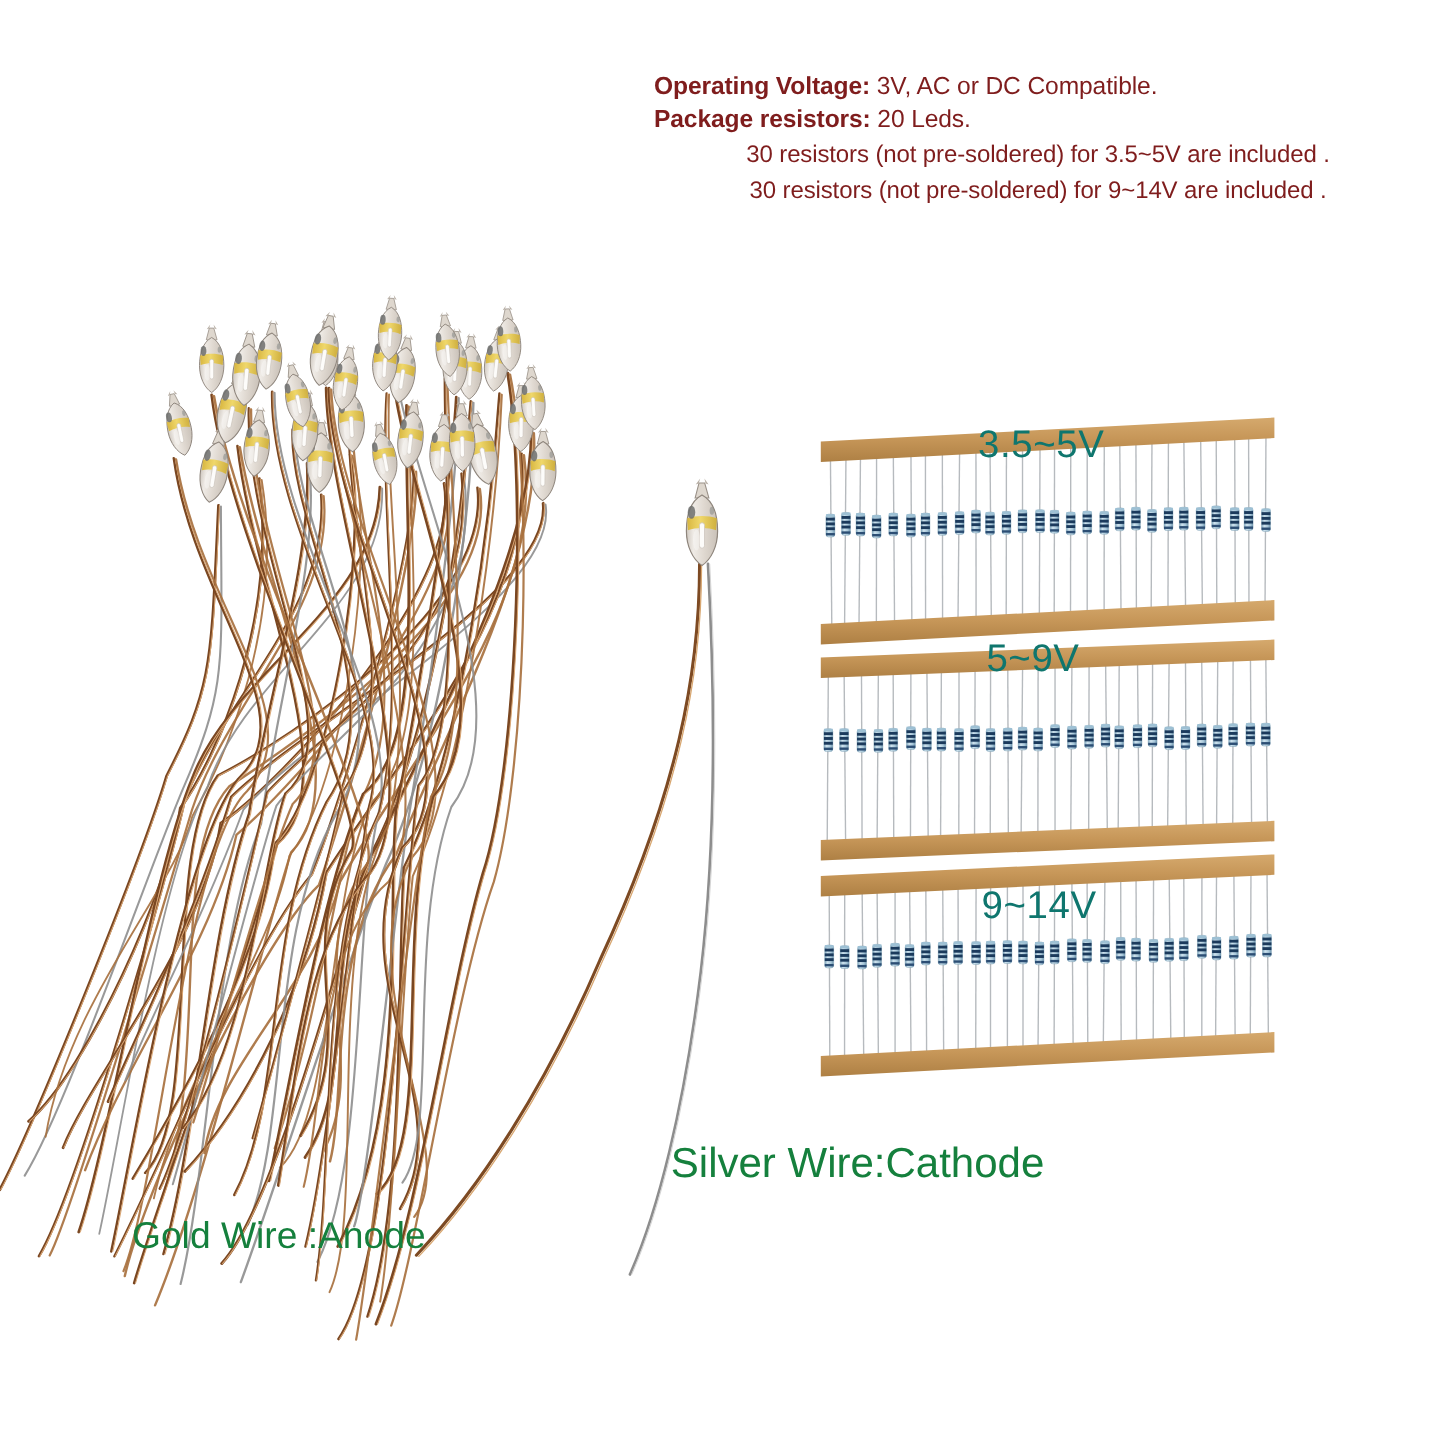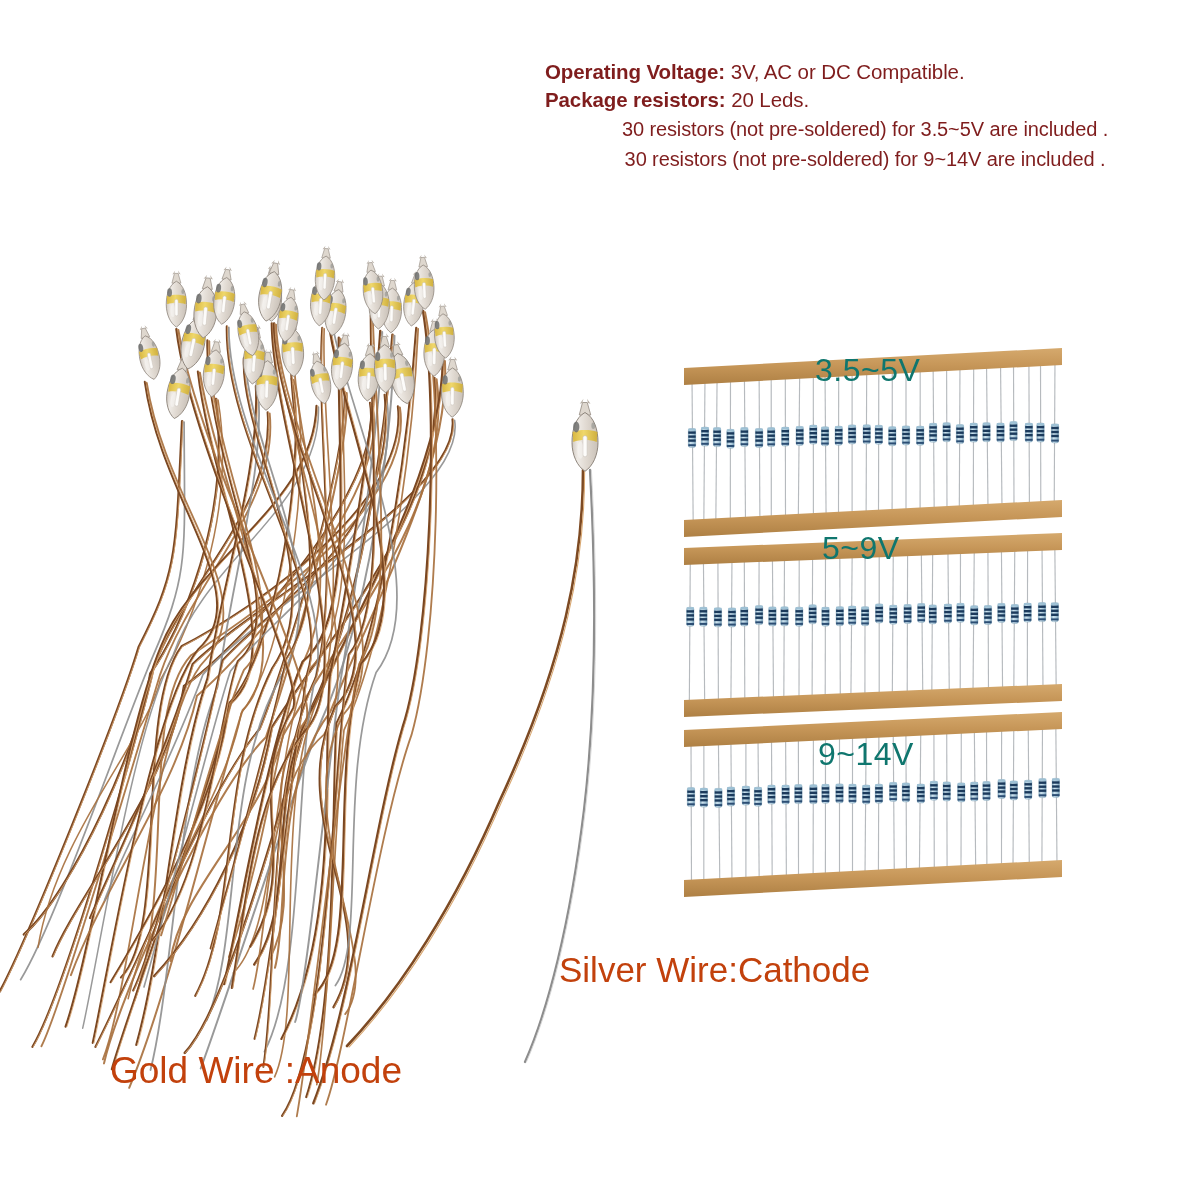--- a/index.html
+++ b/index.html
@@ -35,29 +35,29 @@
   }
   .spec-line.spec-extra {
     font-size: 20px;
     line-height: 30px;
     text-align: center;
   }
 
   
   .caption {
     position: absolute;
-    color: #c2410c;
+    color: #15803d;
     white-space: nowrap;
     font-weight: normal;
     text-align: center;
   }
   #caption-gold {
     left: 110px;
-    top: 1050px;
-    font-size: 37px;
+    top: 1012px;
+    font-size: 31px;
   }
   #caption-silver {
     left: 559px;
     top: 950px;
     font-size: 35px;
   }
 
   
   .strip-label {
     position: absolute;

